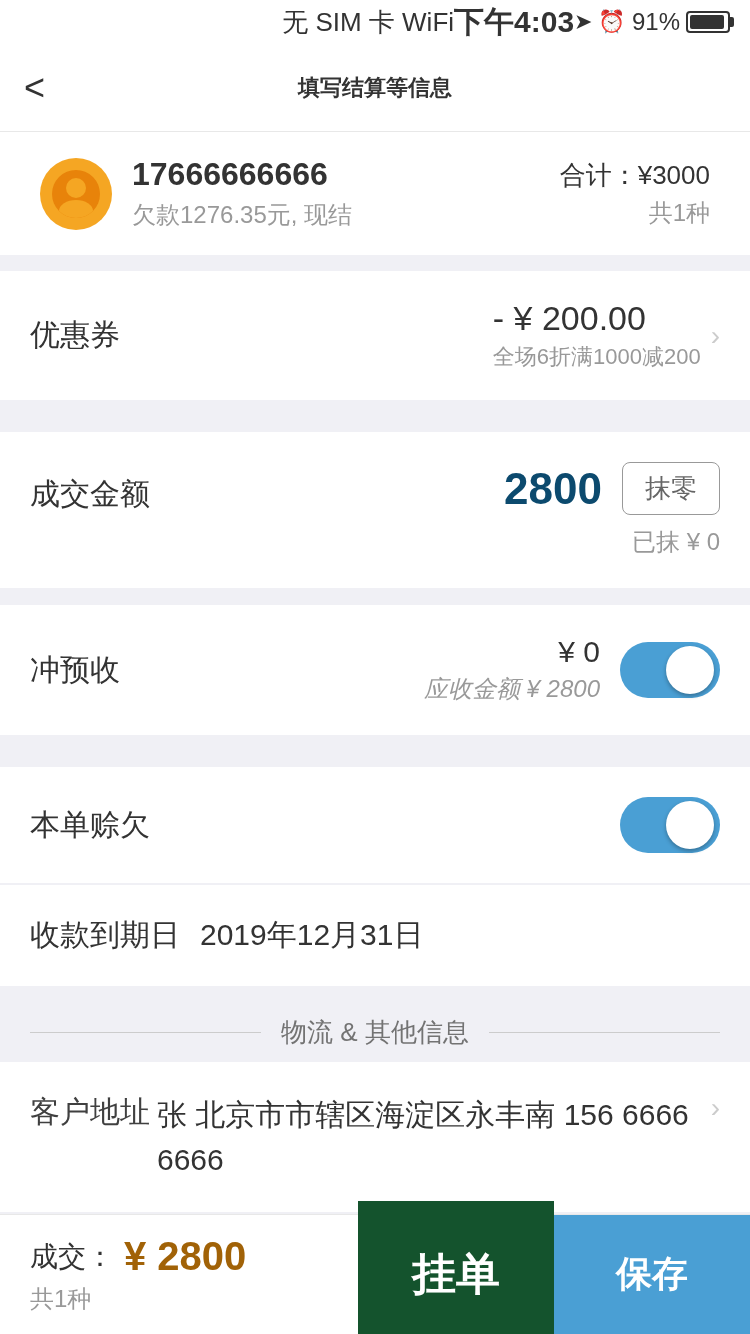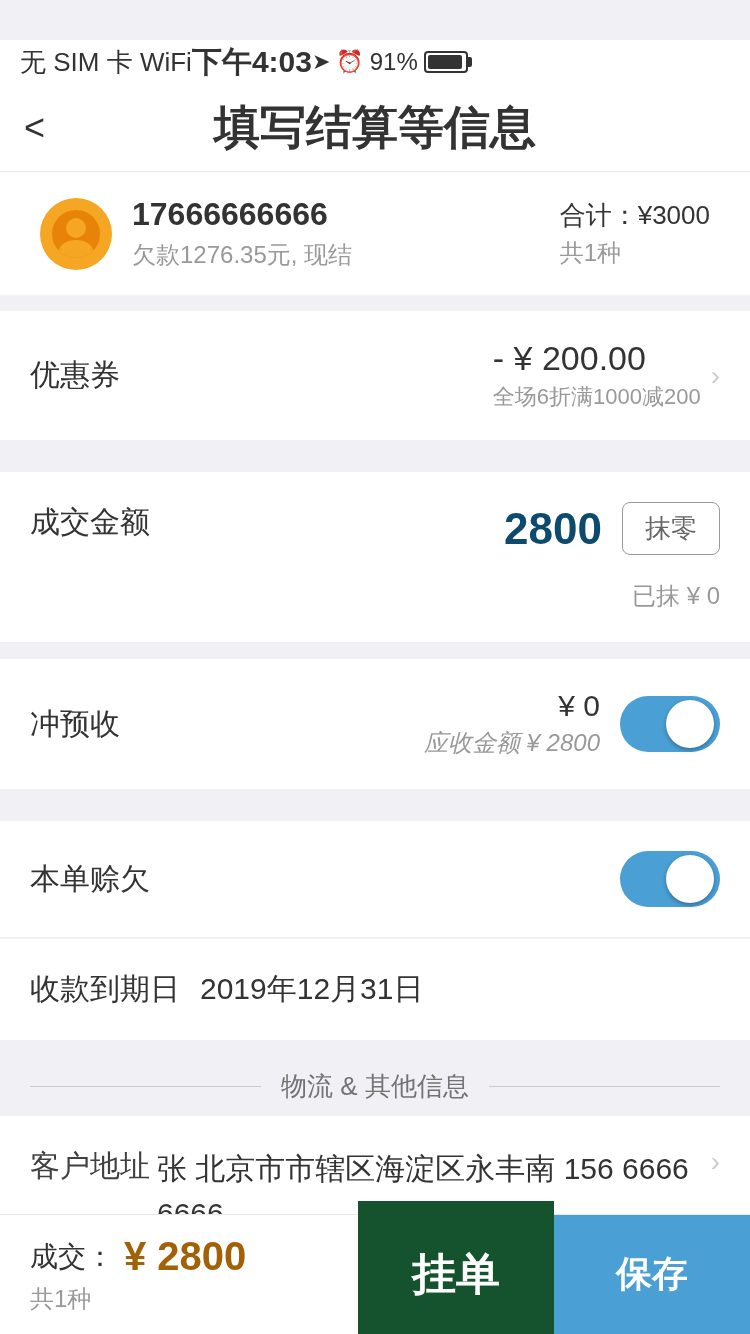--- a/index.html
+++ b/index.html
@@ -14,25 +14,24 @@
       position: relative;
     }
 
     
     .status-bar {
       width: 750px;
       height: 44px;
       background: #fff;
       display: flex;
       align-items: center;
-      justify-content: flex-start;
+      justify-content: flex-end;
       padding: 0 20px;
       font-size: 26px;
       font-weight: 500;
-      margin-top: 40px;
     }
     .status-left { display: flex; align-items: center; gap: 8px; }
     .status-center { font-size: 30px; font-weight: 600; }
     .status-right { display: flex; align-items: center; gap: 6px; font-size: 24px; }
     .battery-icon {
       width: 44px; height: 22px;
       border: 2px solid #333;
       border-radius: 4px;
       position: relative;
       display: inline-block;
@@ -66,21 +65,21 @@
       border-bottom: 1px solid #e8e8e8;
     }
     .back-btn {
       position: absolute;
       left: 24px;
       font-size: 36px;
       color: #333;
       cursor: pointer;
     }
     .header-title {
-      font-size: 46px;
+      font-size: 22px;
       font-weight: 600;
       color: #333;
     }
 
     
     .content { padding-bottom: 130px; }
 
     
     .customer-card {
       background: #fff;
@@ -118,21 +117,21 @@
       position: absolute;
       bottom: -4px; left: 50%;
       transform: translateX(-50%);
       width: 34px; height: 22px;
       border-radius: 50% 50% 0 0;
       background: #f5a623;
     }
     .customer-info { display: flex; flex-direction: column; gap: 6px; }
     .customer-phone { font-size: 32px; font-weight: 600; color: #333; }
     .customer-debt { font-size: 24px; color: #999; }
-    .customer-right { text-align: left; }
+    .customer-right { text-align: right; }
     .total-label { font-size: 26px; color: #333; }
     .total-count { font-size: 24px; color: #999; margin-top: 4px; }
 
     
     .coupon-row {
       background: #fff;
       padding: 28px 30px;
       display: flex;
       align-items: center;
       justify-content: space-between;
@@ -145,23 +144,23 @@
     .chevron { font-size: 28px; color: #ccc; }
 
     
     .amount-section {
       background: #fff;
       padding: 30px;
       margin-bottom: 16px;
     }
     .amount-row {
       display: flex;
-      align-items: flex-start;
-      justify-content: space-between;
-      margin-bottom: 25px;
+      align-items: flex-end;
+      justify-content: space-between;
+      margin-bottom: 11px;
     }
     .amount-label { font-size: 30px; color: #333; }
     .amount-right { display: flex; align-items: center; gap: 20px; }
     .amount-value { font-size: 44px; font-weight: 600; color: #0c4a6e; }
     .round-btn {
       border: 1px solid #999;
       border-radius: 8px;
       padding: 8px 22px;
       font-size: 26px;
       color: #666;

